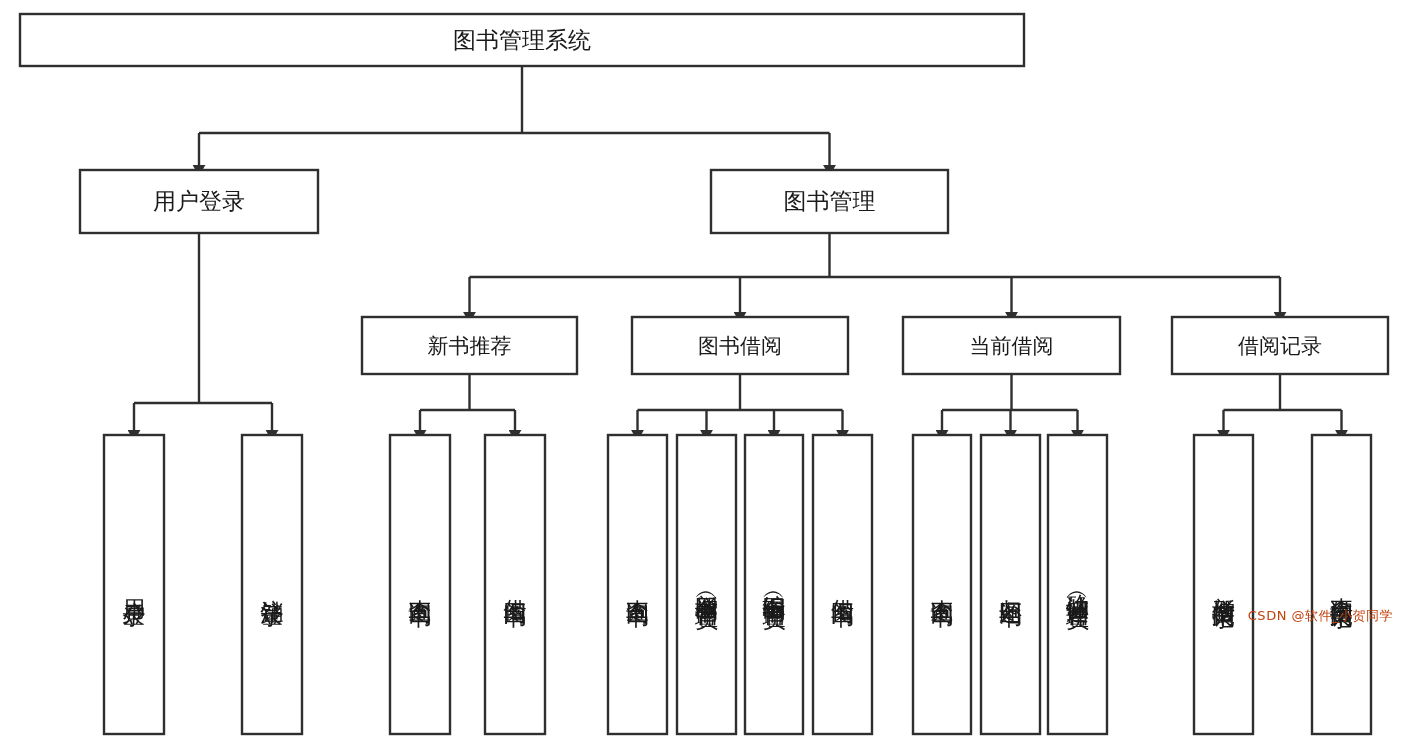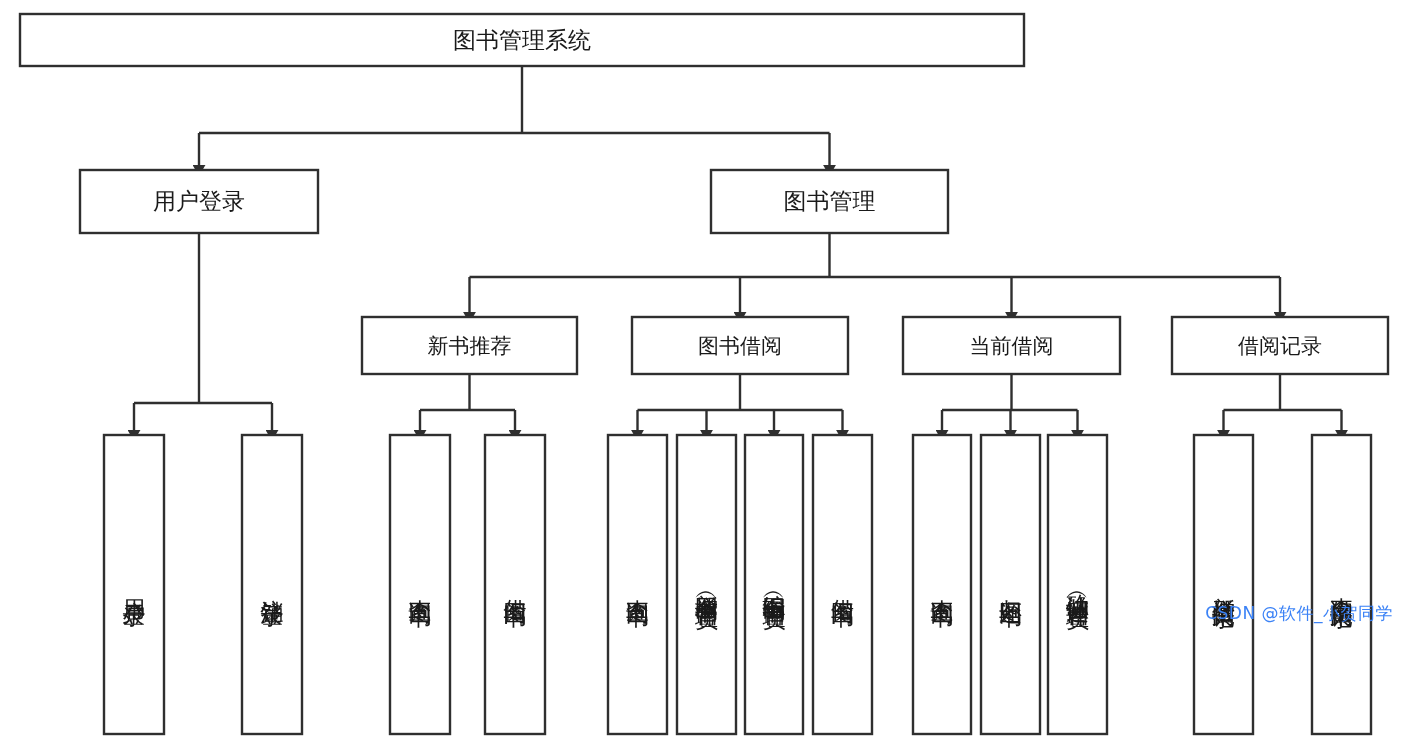--- a/index.html
+++ b/index.html
@@ -66,22 +66,22 @@
     letter-spacing: 2px;
     color: #1a1a1a;
     white-space: nowrap;
     text-align: center;
   }
   .watermark {
     position: absolute;
     right: 12px;
     bottom: 4px;
     font-family: "DejaVu Sans", "Liberation Sans", sans-serif;
-    font-size: 17px;
-    color: #3b82f6;
+    font-size: 13px;
+    color: #c2410c;
     white-space: nowrap;
     letter-spacing: 0.5px;
   }
 </style>
 </head>
 <body>
 
 <div id="diagram-root">
 
   <svg class="diagram-svg" viewBox="0 0 1405 747">

